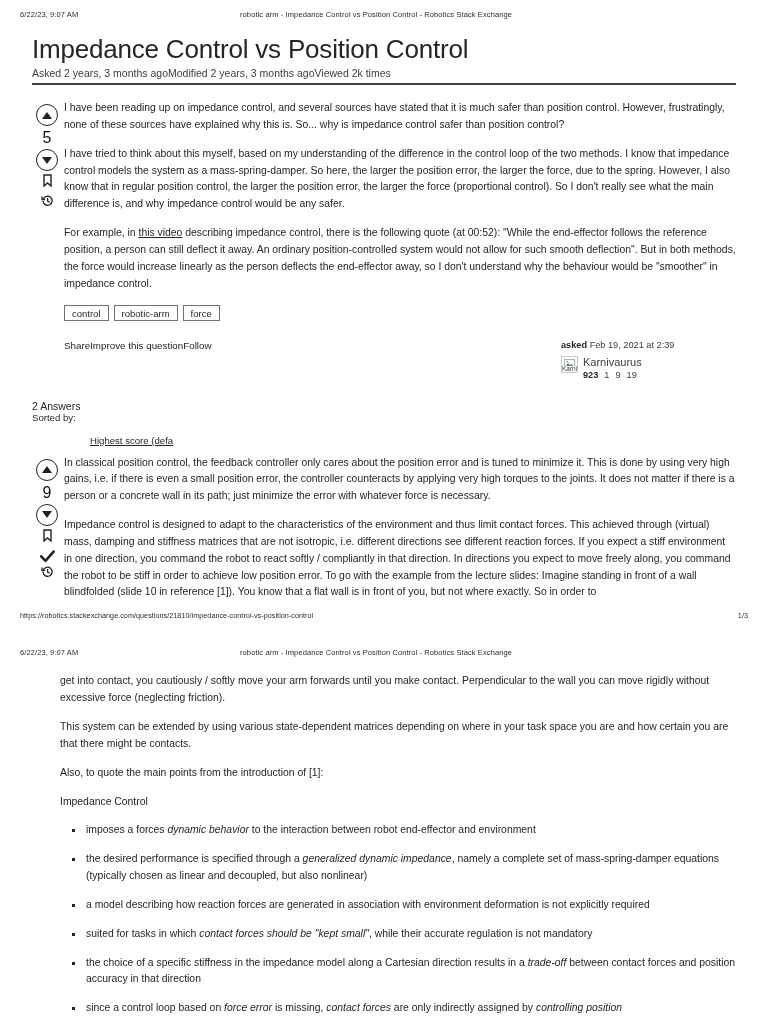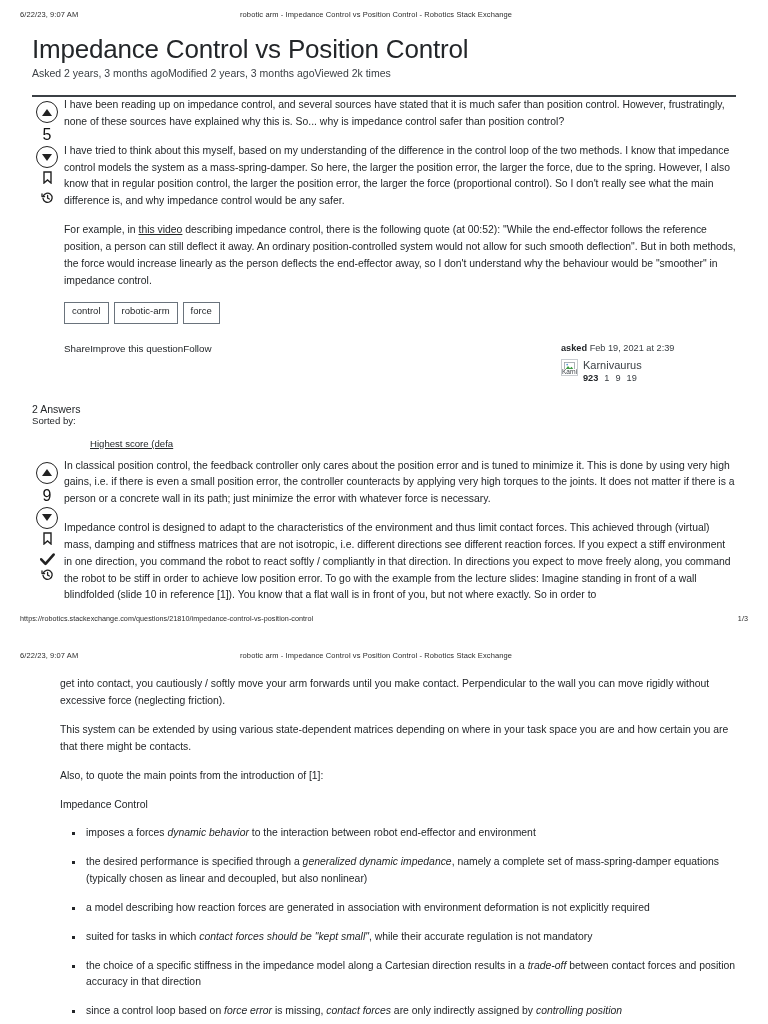--- a/index.html
+++ b/index.html
@@ -51,23 +51,23 @@
     font-size: 26px;
     font-weight: 400;
     line-height: 1.12;
     margin: 16px 0 3px 0;
     color: #232629;
     letter-spacing: -0.2px;
   }
   .q-stats {
     font-size: 10.5px;
     color: #3b4045;
-    padding-bottom: 16px;
+    padding-bottom: 4px;
     border-bottom: 2px solid #3b4045;
-    margin-bottom: 0;
+    margin-bottom: 15px;
   }
 
   
   .post {
     display: flex;
     align-items: flex-start;
   }
   .votecol {
     width: 30px;
     flex: none;
@@ -147,21 +147,21 @@
 
   
   .tags {
     display: flex;
     gap: 5px;
     margin: 6px 0 0 0;
   }
   .tag {
     border: 1px solid #6a737c;
     font-size: 9.5px;
-    padding: 2px 7px 7px 7px;
+    padding: 2px 7px 1px 7px;
     color: #232629;
     line-height: 1.2;
     background: #fff;
   }
 
   
   .actions {
     font-size: 9.8px;
     color: #232629;
     margin-top: 17px;

